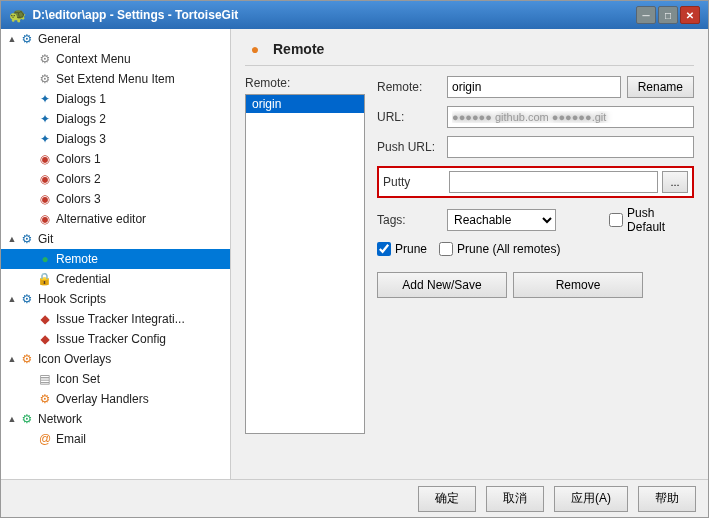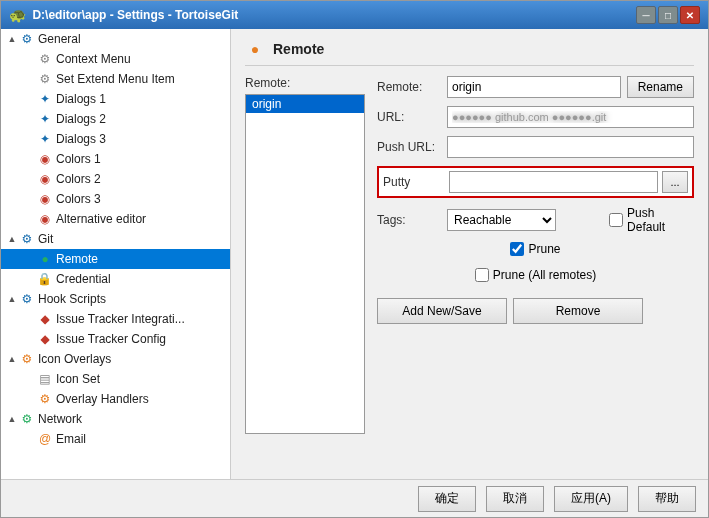--- a/index.html
+++ b/index.html
@@ -253,21 +253,20 @@
       align-items: center;
       gap: 4px;
       font-size: 12px;
       padding-left: 45px;
     }
     .prune-row {
       display: flex;
       align-items: center;
       gap: 12px;
       margin-bottom: 16px;
-      flex-direction: column;
     }
     .checkbox-row {
       display: flex;
       align-items: center;
       gap: 4px;
       font-size: 12px;
     }
     .action-buttons {
       display: flex;
       gap: 6px;

